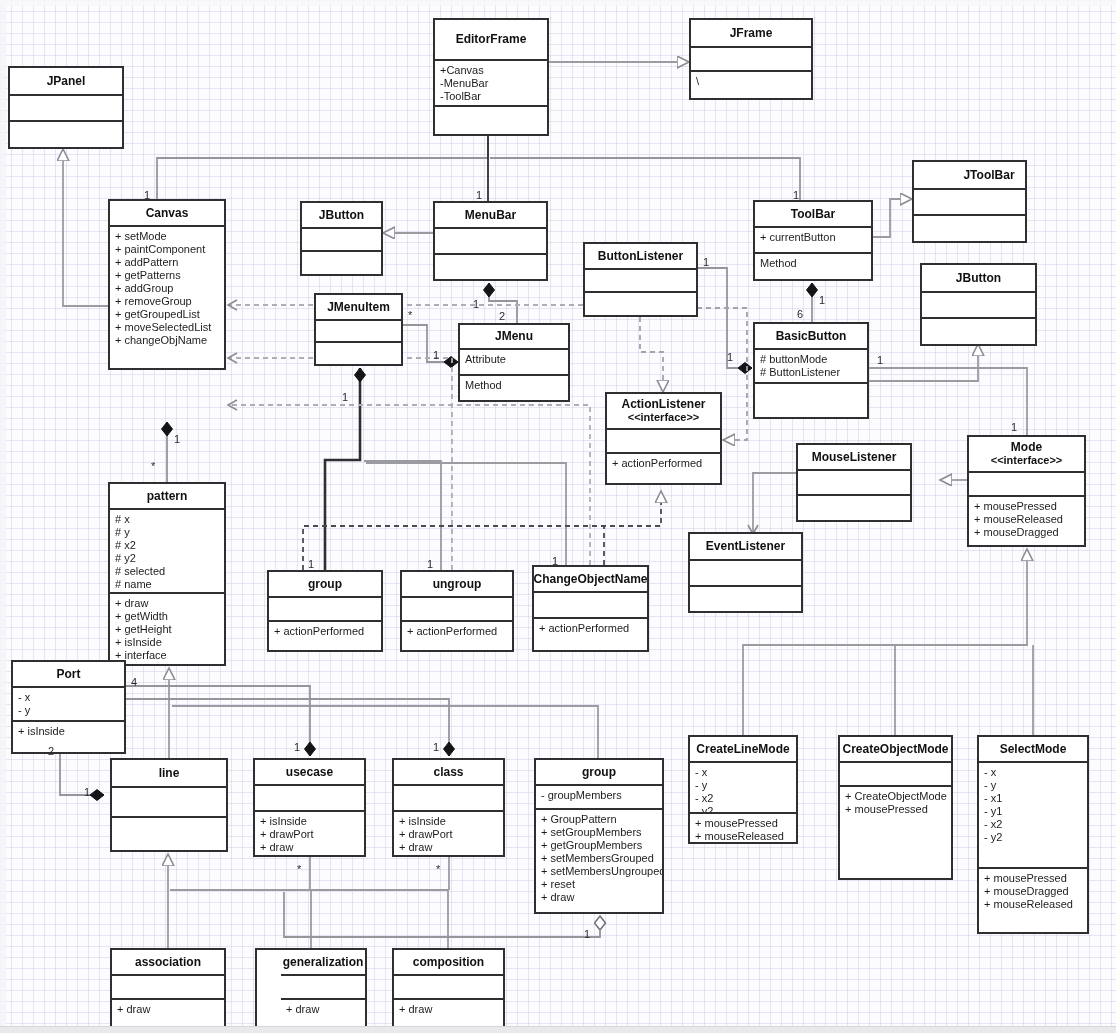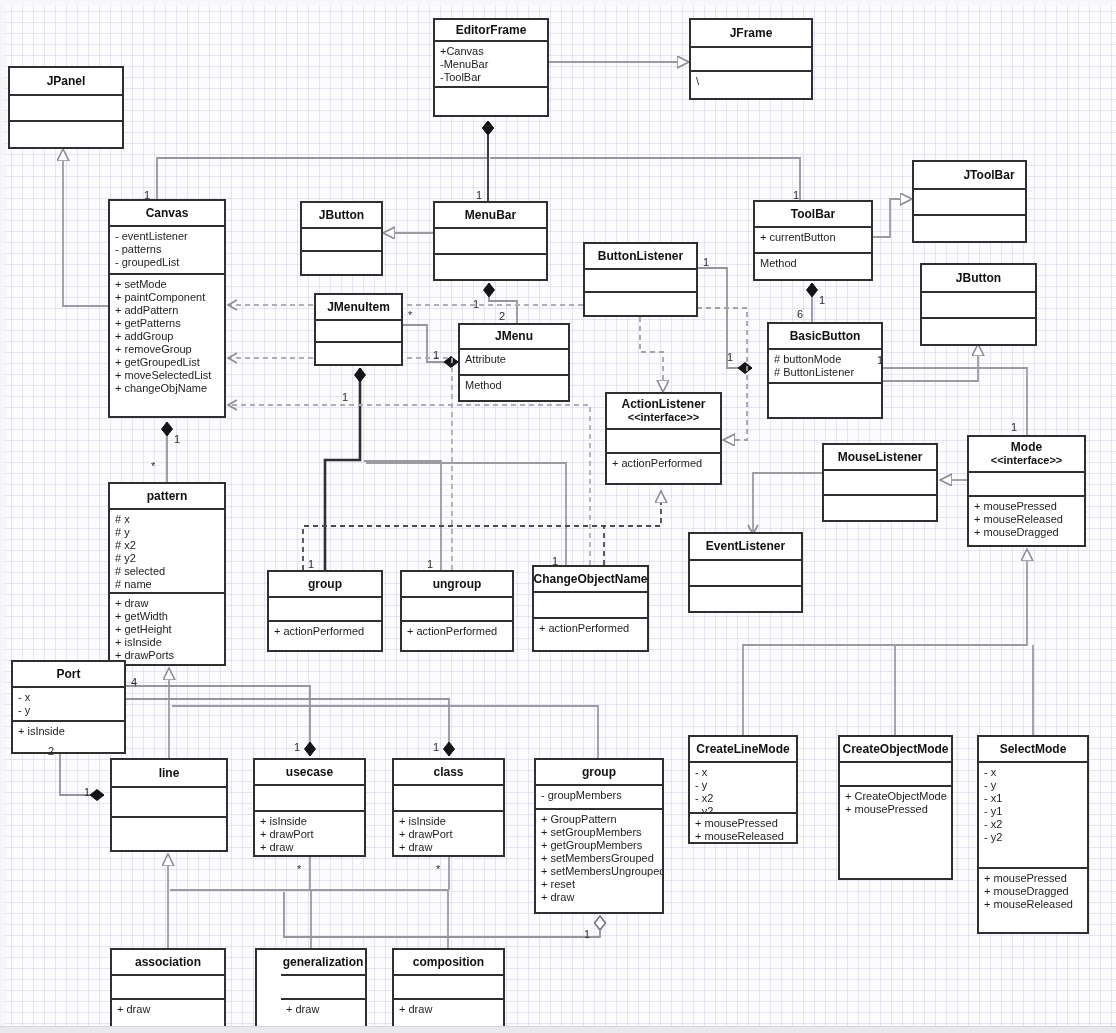--- a/index.html
+++ b/index.html
@@ -85,21 +85,21 @@
     </svg>
   <div id="boxes">
       <div class="ucls" style="left: 8px; top: 66px; width: 116px;">
         <div class="ucls-title" style="height: 26px;">
           <span>JPanel</span>
         </div>
         <div class="ucls-sec" style="height: 26px;"></div>
         <div class="ucls-sec" style="height: 27px;"></div>
       </div>
       <div class="ucls" style="left: 433px; top: 18px; width: 116px;">
-        <div class="ucls-title" style="height: 20px;">
+        <div class="ucls-title" style="height: 39px;">
           <span>EditorFrame</span>
         </div>
         <div class="ucls-sec" style="height: 46px;">
           <div class="ucls-line">+Canvas</div>
           <div class="ucls-line">-MenuBar</div>
           <div class="ucls-line">-ToolBar</div>
         </div>
         <div class="ucls-sec" style="height: 29px;"></div>
       </div>
       <div class="ucls" style="left: 689px; top: 18px; width: 124px;">
@@ -107,25 +107,20 @@
           <span>JFrame</span>
         </div>
         <div class="ucls-sec" style="height: 24px;"></div>
         <div class="ucls-sec" style="height: 28px;">
           <div class="ucls-line">\</div>
         </div>
       </div>
       <div class="ucls" style="left: 108px; top: 199px; width: 118px;">
         <div class="ucls-title" style="height: 24px;">
           <span>Canvas</span>
-        </div>
-        <div class="ucls-sec" style="height: 48px;">
-          <div class="ucls-line">- eventListener</div>
-          <div class="ucls-line">- patterns</div>
-          <div class="ucls-line">- groupedList</div>
         </div>
         <div class="ucls-sec" style="height: 143px;">
           <div class="ucls-line">+ setMode</div>
           <div class="ucls-line">+ paintComponent</div>
           <div class="ucls-line">+ addPattern</div>
           <div class="ucls-line">+ getPatterns</div>
           <div class="ucls-line">+ addGroup</div>
           <div class="ucls-line">+ removeGroup</div>
           <div class="ucls-line">+ getGroupedList</div>
           <div class="ucls-line">+ moveSelectedList</div>
@@ -189,41 +184,41 @@
         <div class="ucls-title" style="height: 23px;">
           <span>JMenu</span>
         </div>
         <div class="ucls-sec" style="height: 26px;">
           <div class="ucls-line">Attribute</div>
         </div>
         <div class="ucls-sec" style="height: 26px;">
           <div class="ucls-line">Method</div>
         </div>
       </div>
-      <div class="ucls" style="left: 753px; top: 322px; width: 116px; margin-left: 14px;">
+      <div class="ucls" style="left: 753px; top: 322px; width: 116px;">
         <div class="ucls-title" style="height: 24px;">
           <span>BasicButton</span>
         </div>
         <div class="ucls-sec" style="height: 34px;">
           <div class="ucls-line"># buttonMode</div>
           <div class="ucls-line"># ButtonListener</div>
         </div>
         <div class="ucls-sec" style="height: 35px;"></div>
       </div>
       <div class="ucls" style="left: 605px; top: 392px; width: 117px;">
         <div class="ucls-title" style="height: 34px;">
           <span>ActionListener</span>
           <span class="stereo">&lt;&lt;interface&gt;&gt;</span>
         </div>
         <div class="ucls-sec" style="height: 24px;"></div>
         <div class="ucls-sec" style="height: 31px;">
           <div class="ucls-line">+ actionPerformed</div>
         </div>
       </div>
-      <div class="ucls" style="left: 822px; top: 443px; width: 116px;">
+      <div class="ucls" style="left: 796px; top: 443px; width: 116px;">
         <div class="ucls-title" style="height: 24px;">
           <span>MouseListener</span>
         </div>
         <div class="ucls-sec" style="height: 25px;"></div>
         <div class="ucls-sec" style="height: 26px;"></div>
       </div>
       <div class="ucls" style="left: 967px; top: 435px; width: 119px;">
         <div class="ucls-title" style="height: 34px;">
           <span>Mode</span>
           <span class="stereo">&lt;&lt;interface&gt;&gt;</span>
@@ -252,21 +247,21 @@
           <div class="ucls-line"># x2</div>
           <div class="ucls-line"># y2</div>
           <div class="ucls-line"># selected</div>
           <div class="ucls-line"># name</div>
         </div>
         <div class="ucls-sec" style="height: 72px;">
           <div class="ucls-line">+ draw</div>
           <div class="ucls-line">+ getWidth</div>
           <div class="ucls-line">+ getHeight</div>
           <div class="ucls-line">+ isInside</div>
-          <div class="ucls-line">+ drawPorts</div>
+          <div class="ucls-line">+ interface</div>
         </div>
       </div>
       <div class="ucls" style="left: 267px; top: 570px; width: 116px;">
         <div class="ucls-title" style="height: 24px;">
           <span>group</span>
         </div>
         <div class="ucls-sec" style="height: 24px;"></div>
         <div class="ucls-sec" style="height: 30px;">
           <div class="ucls-line">+ actionPerformed</div>
         </div>

